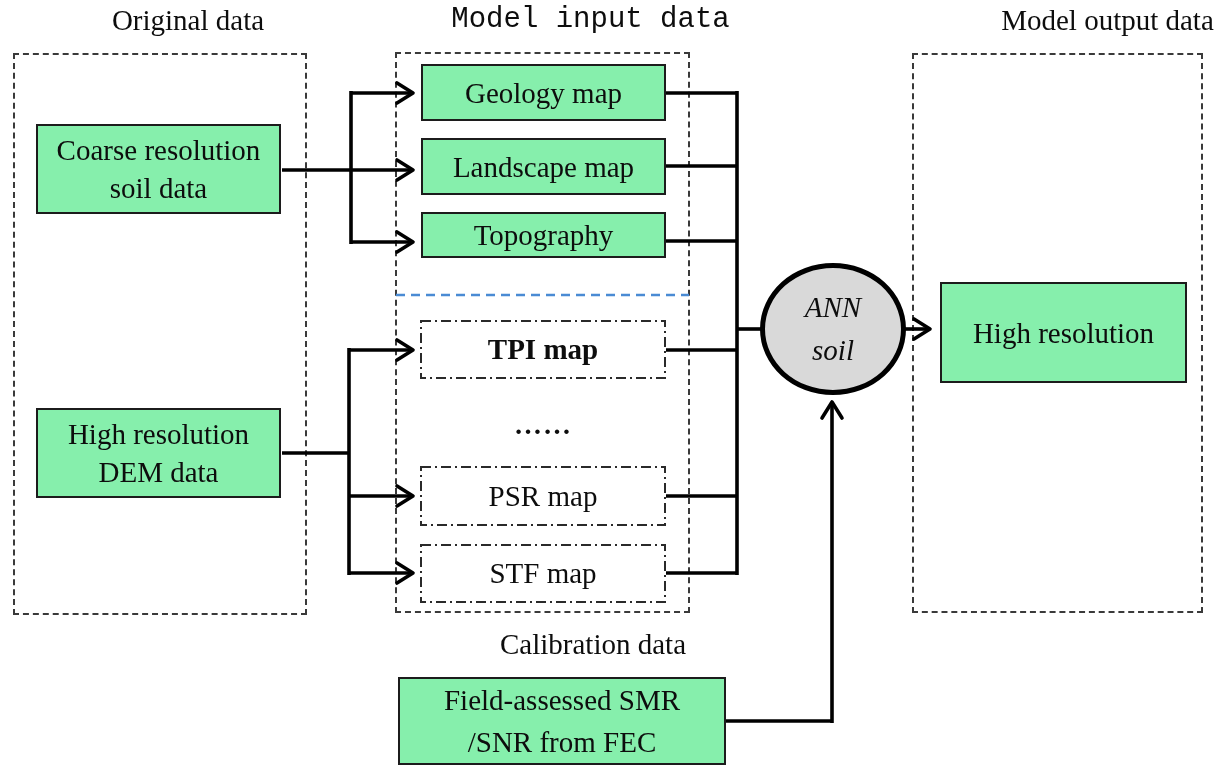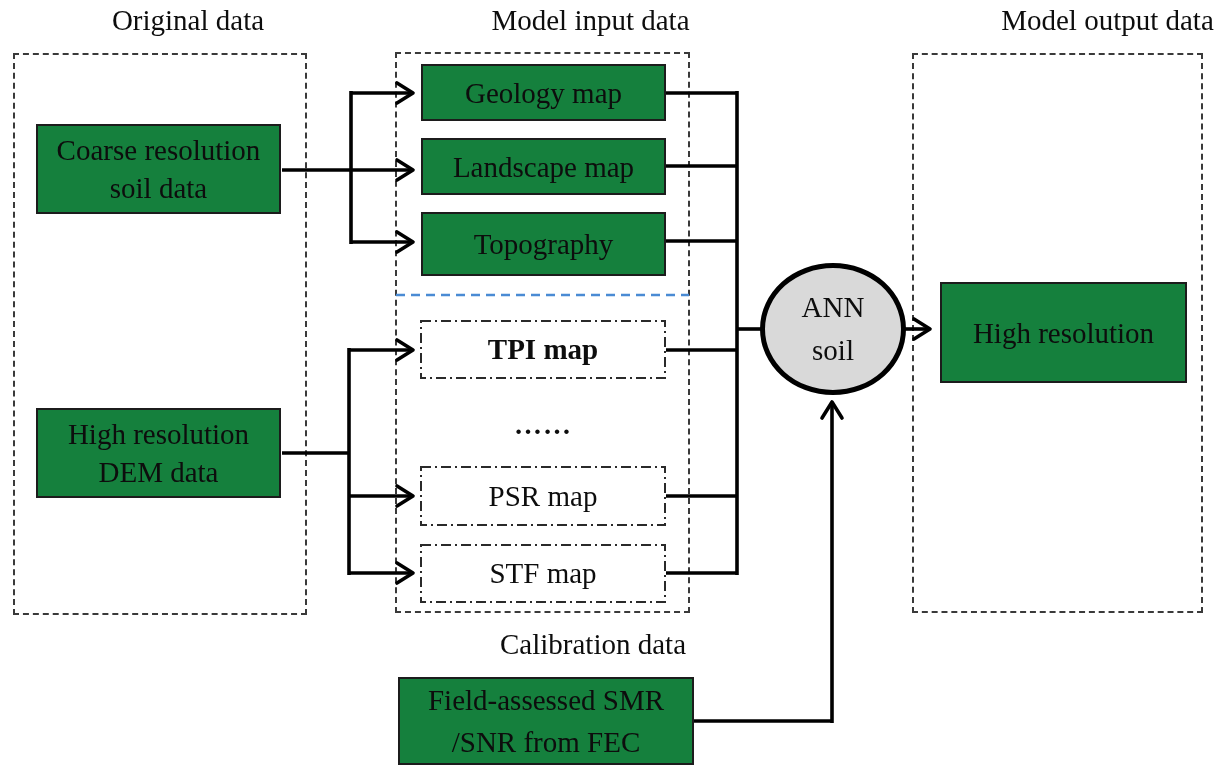--- a/index.html
+++ b/index.html
@@ -27,21 +27,21 @@
     text-align:center;
     font-size:29px;
     line-height:34px;
     z-index:3;
     white-space:nowrap;
     padding-left:48px;
   }
   .solid-box{
     position:absolute;
     border:2px solid #1c1c1c;
-    background:#15803d;
+    background:#86efac;
     box-sizing:border-box;
     display:flex;
     flex-direction:column;
     align-items:center;
     justify-content:center;
     font-size:29px;
     line-height:38px;
     text-align:center;
     z-index:3;
     white-space:nowrap;
@@ -136,49 +136,49 @@
     <path id="blue-sep" d="M396 295 H689" stroke="#4a8bd4" stroke-width="2.6" stroke-dasharray="9 6" fill="none"></path>
 
     <g stroke="#2a2a2a" stroke-width="2" fill="#ffffff" stroke-dasharray="10 4 2 4">
       <rect x="421" y="321" width="244" height="57"></rect>
       <rect x="421" y="467" width="244" height="58"></rect>
       <rect x="421" y="545" width="244" height="57"></rect>
     </g>
   </svg>
 
   <div class="title" style="left:0px;top:3px;width:280px;">Original data</div>
-  <div class="title" style="left:395px;top:3px;width:295px;">Model input data</div>
+  <div class="title" style="left:395px;top:3px;width:295px;font-family:Liberation Mono, monospace;">Model input data</div>
   <div class="title" style="left:912px;top:3px;width:295px;">Model output data</div>
   <div class="title" style="left:395px;top:627px;width:300px;">Calibration data</div>
 
   <div class="solid-box" style="left:36px;top:124px;width:245px;height:90px;">
     <div>Coarse resolution</div>
     <div>soil data</div>
   </div>
   <div class="solid-box" style="left:36px;top:408px;width:245px;height:90px;">
     <div>High resolution</div>
     <div>DEM data</div>
   </div>
 
   <div class="solid-box" style="left:421px;top:64px;width:245px;height:57px;">Geology map</div>
   <div class="solid-box" style="left:421px;top:138px;width:245px;height:57px;">Landscape map</div>
-  <div class="solid-box" style="left:421px;top:212px;width:245px;height:64px;">Topography</div>
+  <div class="solid-box" style="left:421px;top:212px;width:245px;height:46px;">Topography</div>
 
   <div class="ghost-label" style="left:421px;top:321px;width:244px;height:57px;font-weight:bold;">TPI map</div>
   <div class="ellipsis-label" style="left:421px;top:405px;width:244px;height:40px;">……</div>
   <div class="ghost-label" style="left:421px;top:467px;width:244px;height:58px;">PSR map</div>
   <div class="ghost-label" style="left:421px;top:545px;width:244px;height:57px;">STF map</div>
 
-  <div class="ann-circle" id="ann-circle" style="background:#d9d9d9;">
+  <div class="ann-circle" id="ann-circle" style="background:#d9d9d9;font-style:italic;">
     <div>ANN</div>
     <div>soil</div>
   </div>
 
   <div class="solid-box" style="left:940px;top:282px;width:247px;height:101px;line-height:42px;">
     <div>High resolution</div>
   </div>
 
-  <div class="solid-box" style="left:398px;top:677px;width:296px;height:88px;line-height:42px;">
+  <div class="solid-box" style="left:398px;top:677px;width:328px;height:88px;line-height:42px;">
     <div>Field-assessed SMR</div>
     <div>/SNR from FEC</div>
   </div>
 
 </div>
 
 </body></html>

